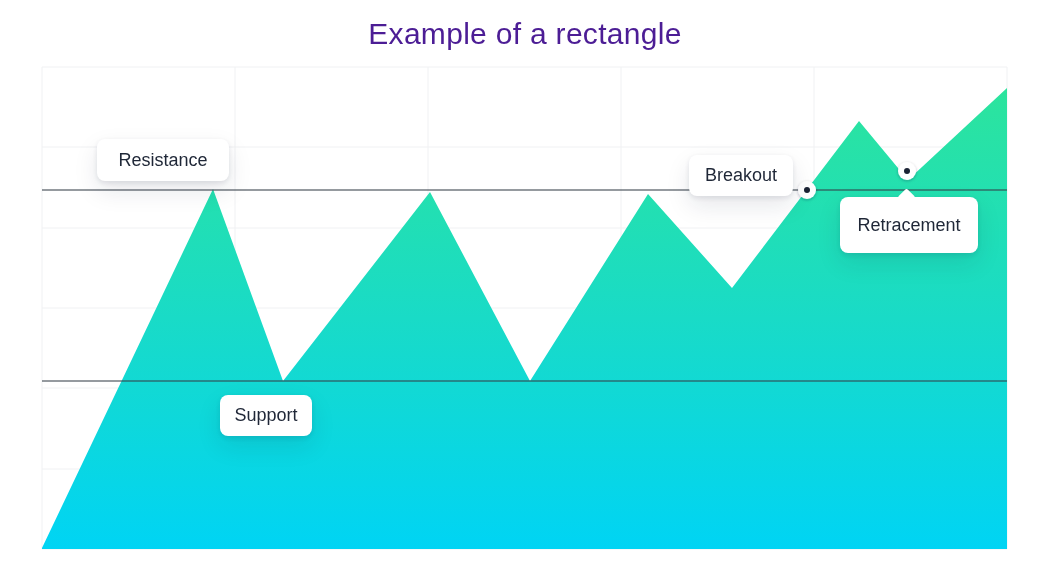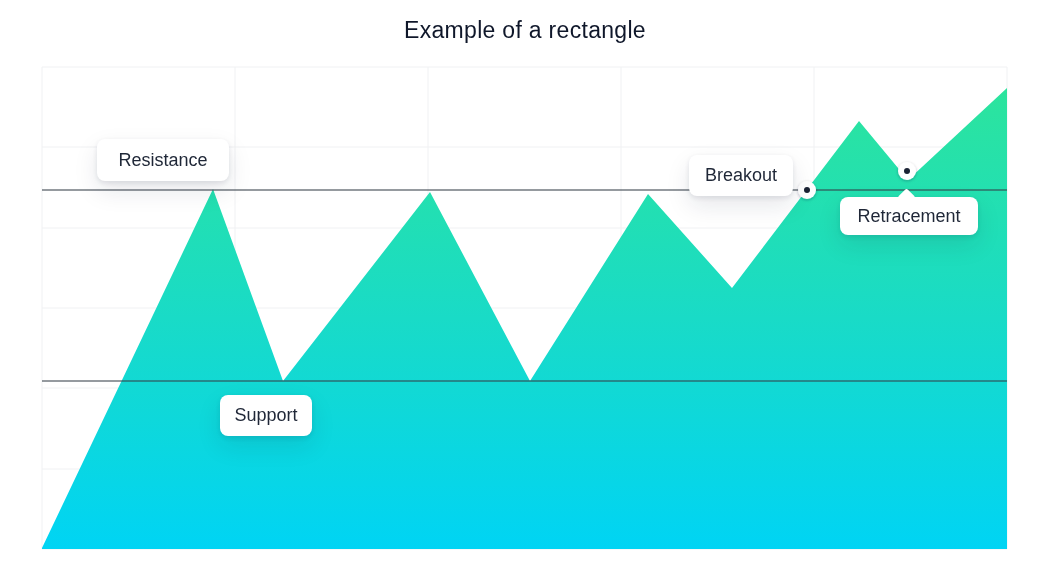--- a/index.html
+++ b/index.html
@@ -8,24 +8,24 @@
     width:1050px; height:580px;
     background:#ffffff;
     overflow:hidden;
     font-family:"Liberation Sans","DejaVu Sans",sans-serif;
   }
   .title {
     position:absolute;
     top:17px; left:0; width:100%;
     margin:0;
     text-align:center;
-    font-size:23px;
+    font-size:30px;
     font-weight:400;
     letter-spacing:0.3px;
-    color:#0f172a;
+    color:#4c1d95;
   }
   #chart-svg {
     position:absolute;
     left:0; top:0;
     width:1050px; height:580px;
     display:block;
   }
   .callout {
     position:absolute;
     z-index:3;
@@ -93,17 +93,17 @@
   </div>
 
   <div class="callout" id="label-support" style="left: 220px; top: 395px; width: 92px; height: 41px;">
     <span class="callout-text">Support</span>
   </div>
 
   <div class="callout" id="label-breakout" style="left: 689px; top: 155px; width: 104px; height: 41px;">
     <span class="callout-text">Breakout</span>
   </div>
 
-  <div class="callout" id="label-retracement" style="left: 840px; top: 197px; width: 138px; height: 38px;">
+  <div class="callout" id="label-retracement" style="left: 840px; top: 197px; width: 138px; height: 56px;">
     <span class="arrow" style="left: 60px;"></span>
     <span class="callout-text">Retracement</span>
   </div>
 </div>
 
 </body></html>

